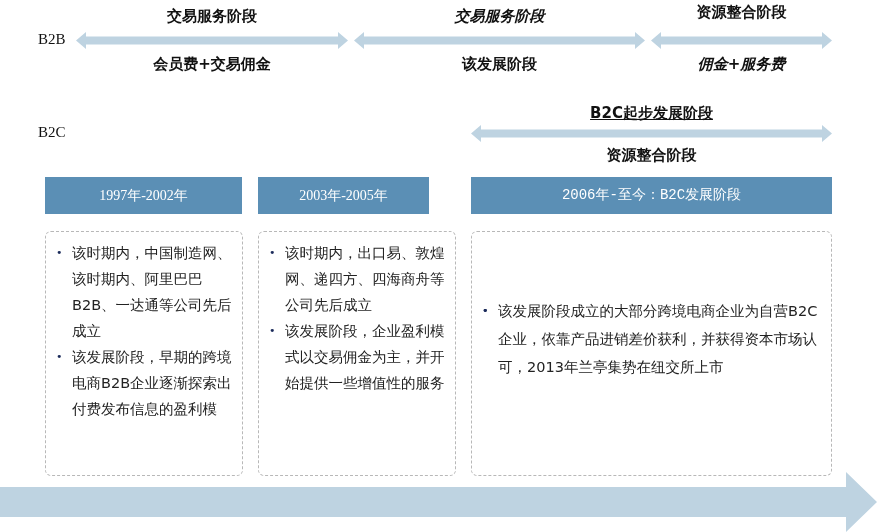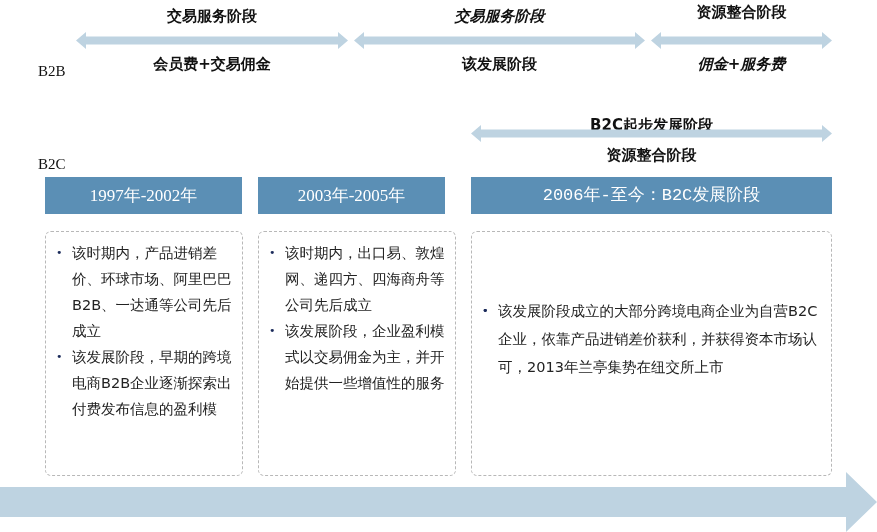--- a/index.html
+++ b/index.html
@@ -4,35 +4,35 @@
   <style>
     html, body { margin: 0; padding: 0; background: #ffffff; }
     body { width: 877px; height: 532px; position: relative; overflow: hidden;
            font-family: "DejaVu Serif", "Liberation Serif", serif; color: #111; }
     .abs { position: absolute; }
     .row-label { font-size: 15px; font-family: "Liberation Serif", serif; color: #111; }
     .stage-title, .stage-sub { font-size: 15px; font-weight: bold; text-align: center; white-space: nowrap;
                    font-family: "DejaVu Sans", sans-serif; color:#111; }
     .arrow svg { display: block; }
     .period-box { background: #5b8fb5; color: #ffffff; text-align: center;
-                  font-size: 17px; line-height: 37px; height: 37px;
+                  font-size: 14px; line-height: 37px; height: 37px;
                   font-family: "Liberation Serif", serif; }
     .card { border: 1px dashed #b8b8b8; border-radius: 6px; box-sizing: border-box; background:#fff; }
     .card ul { margin: 0; padding: 0; list-style: none; }
     .card li { position: relative; padding-left: 26px; font-size: 14.5px; line-height: 26px;
                font-family: "DejaVu Sans", sans-serif; color: #222; }
     .card li .bullet { position: absolute; left: 10px; top: 0; color: #1a2a5a; font-size: 11px; }
     .card.wide li { line-height: 28px; }
     .card.wide li + li { margin-top: 30px; }
   </style>
 </head>
 <body>
 
-<div class="abs row-label" style="left:38px; top:31px;margin-top:32px;">B2B</div>
-<div class="abs row-label" style="left:38px; top:124px;margin-top:32px;">B2C</div>
+<div class="abs row-label" style="left:38px; top:31px;">B2B</div>
+<div class="abs row-label" style="left:38px; top:124px;">B2C</div>
 
 <div class="abs stage-title" style="left:76px; width:272px; top:7px;">交易服务阶段</div>
 <div class="abs arrow" style="left:76px; top:32px;">
   <svg width="272" height="17" viewBox="0 0 272 17">
       <polygon points="0,8.5 10,0 10,4.5 262,4.5 262,0 272,8.5 262,17 262,12.5 10,12.5 10,17" fill="#bed3e1"></polygon>
     </svg>
 </div>
 <div class="abs stage-sub" style="left:76px; width:272px; top:55px;">会员费+交易佣金</div>
 
 <div class="abs stage-title" style="left:354px; width:291px; top:7px;font-style:italic;">交易服务阶段</div>
@@ -44,35 +44,35 @@
 <div class="abs stage-sub" style="left:354px; width:291px; top:55px;">该发展阶段</div>
 
 <div class="abs stage-title" style="left:651px; width:181px; top:3px;">资源整合阶段</div>
 <div class="abs arrow" style="left:651px; top:32px;">
   <svg width="181" height="17" viewBox="0 0 181 17">
       <polygon points="0,8.5 10,0 10,4.5 171,4.5 171,0 181,8.5 171,17 171,12.5 10,12.5 10,17" fill="#bed3e1"></polygon>
     </svg>
 </div>
 <div class="abs stage-sub" style="left:651px; width:181px; top:55px;font-style:italic;">佣金+服务费</div>
 
-<div class="abs stage-title" style="left:471px; width:361px; top:116px;">B2C起步发展阶段</div>
+<div class="abs stage-title" style="left:471px; width:361px; top:104px;text-decoration:underline;">B2C起步发展阶段</div>
 <div class="abs arrow" style="left:471px; top:125px;">
   <svg width="361" height="17" viewBox="0 0 361 17">
       <polygon points="0,8.5 10,0 10,4.5 351,4.5 351,0 361,8.5 351,17 351,12.5 10,12.5 10,17" fill="#bed3e1"></polygon>
     </svg>
 </div>
 <div class="abs stage-sub" style="left:471px; width:361px; top:146px;">资源整合阶段</div>
 
 <div class="abs period-box" style="left:45px; top:177px; width:197px;">1997年-2002年</div>
-<div class="abs period-box" style="left:258px; top:177px; width:187px;">2003年-2005年</div>
+<div class="abs period-box" style="left:258px; top:177px; width:171px;">2003年-2005年</div>
 <div class="abs period-box" style="left:471px; top:177px; width:361px;font-family:Liberation Mono, monospace;">2006年-至今：B2C发展阶段</div>
 
 <div class="abs card" style="left:45px; top:231px; width:198px; height:245px; padding-top:8px;">
   <ul>
-    <li><span class="bullet">•</span><span>该时期内，产品进销差价、环球市场、阿里巴巴B2B、一达通等公司先后成立</span></li>
+    <li><span class="bullet">•</span><span>该时期内，中国制造网、该时期内、阿里巴巴B2B、一达通等公司先后成立</span></li>
     <li><span class="bullet">•</span><span>该发展阶段，早期的跨境电商B2B企业逐渐探索出付费发布信息的盈利模</span></li>
   </ul>
 </div>
 
 <div class="abs card" style="left:258px; top:231px; width:198px; height:245px; padding-top:8px;">
   <ul>
     <li><span class="bullet">•</span><span>该时期内，出口易、敦煌网、递四方、四海商舟等公司先后成立</span></li>
     <li><span class="bullet">•</span><span>该发展阶段，企业盈利模式以交易佣金为主，并开始提供一些增值性的服务</span></li>
   </ul>
 </div>

